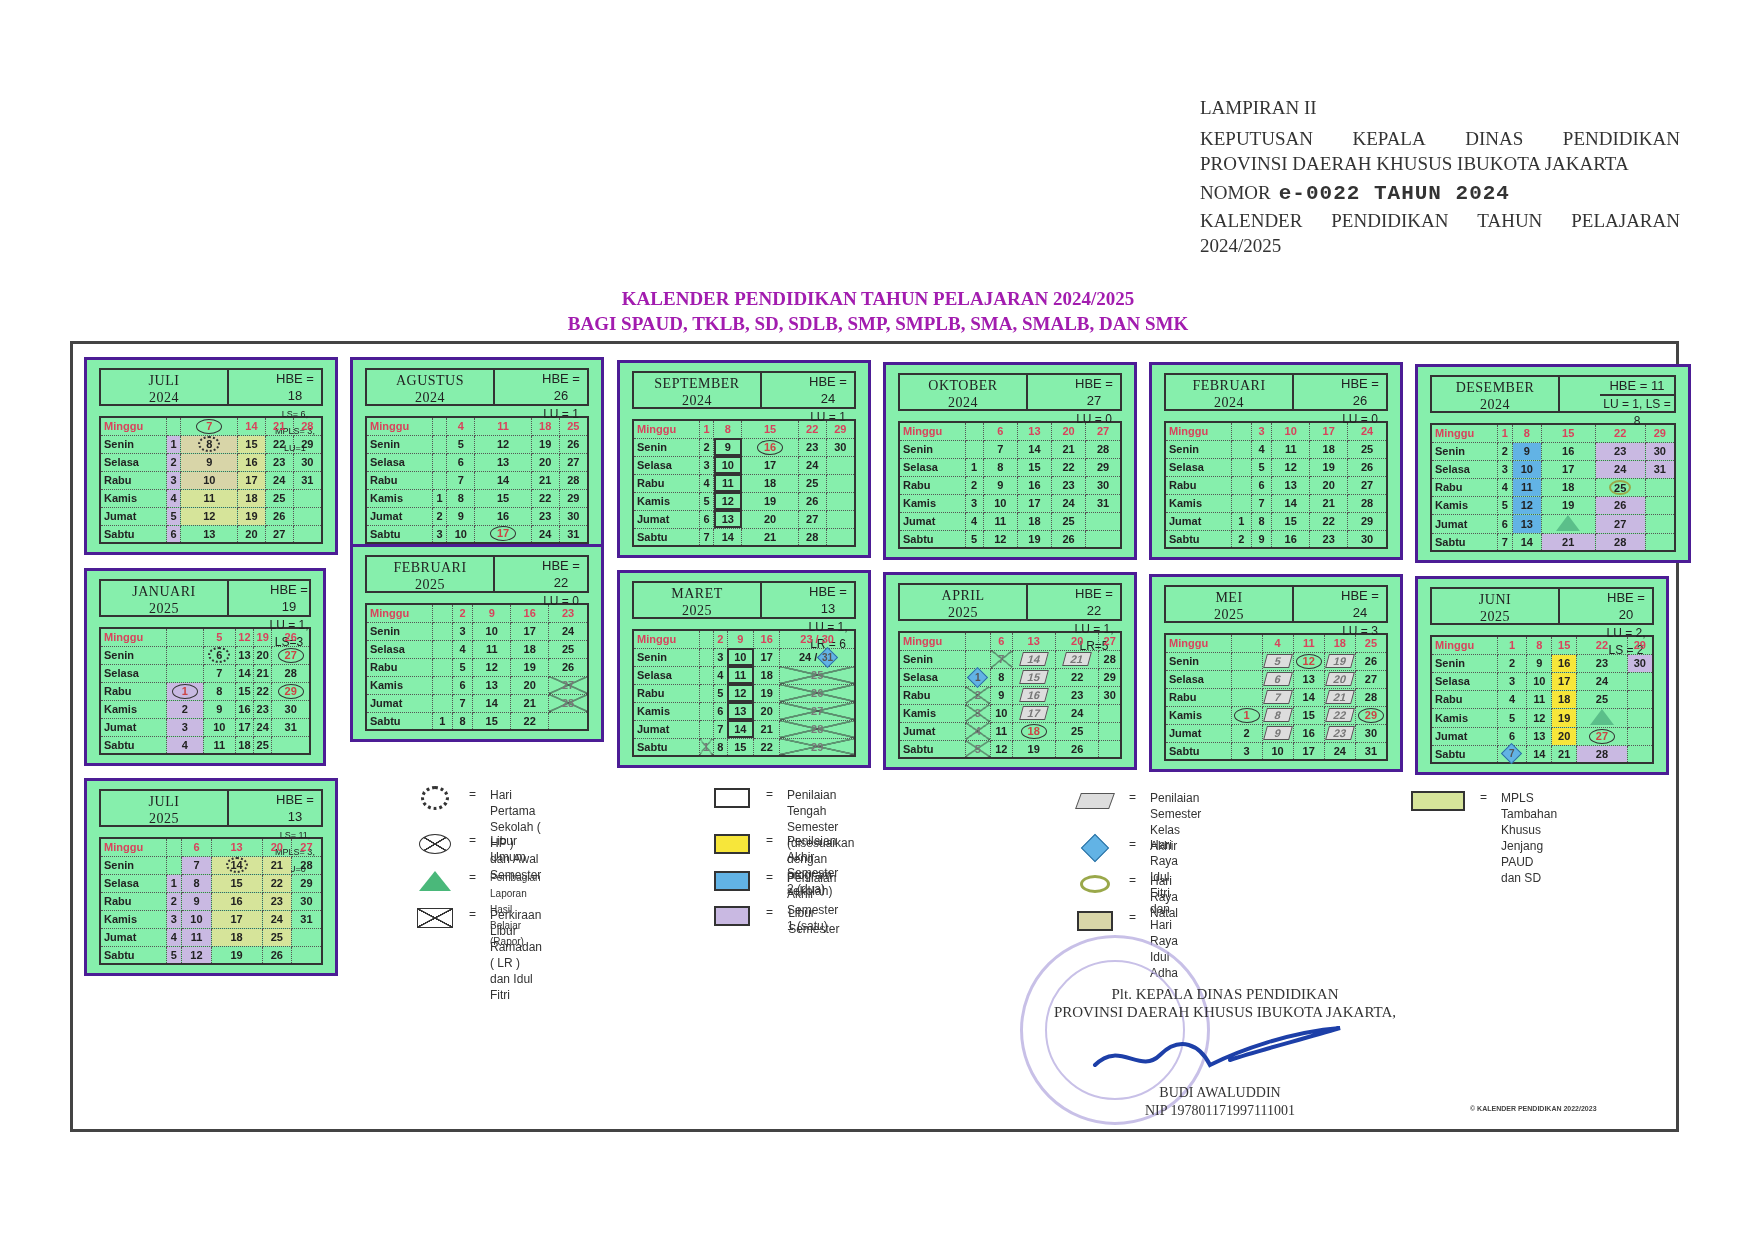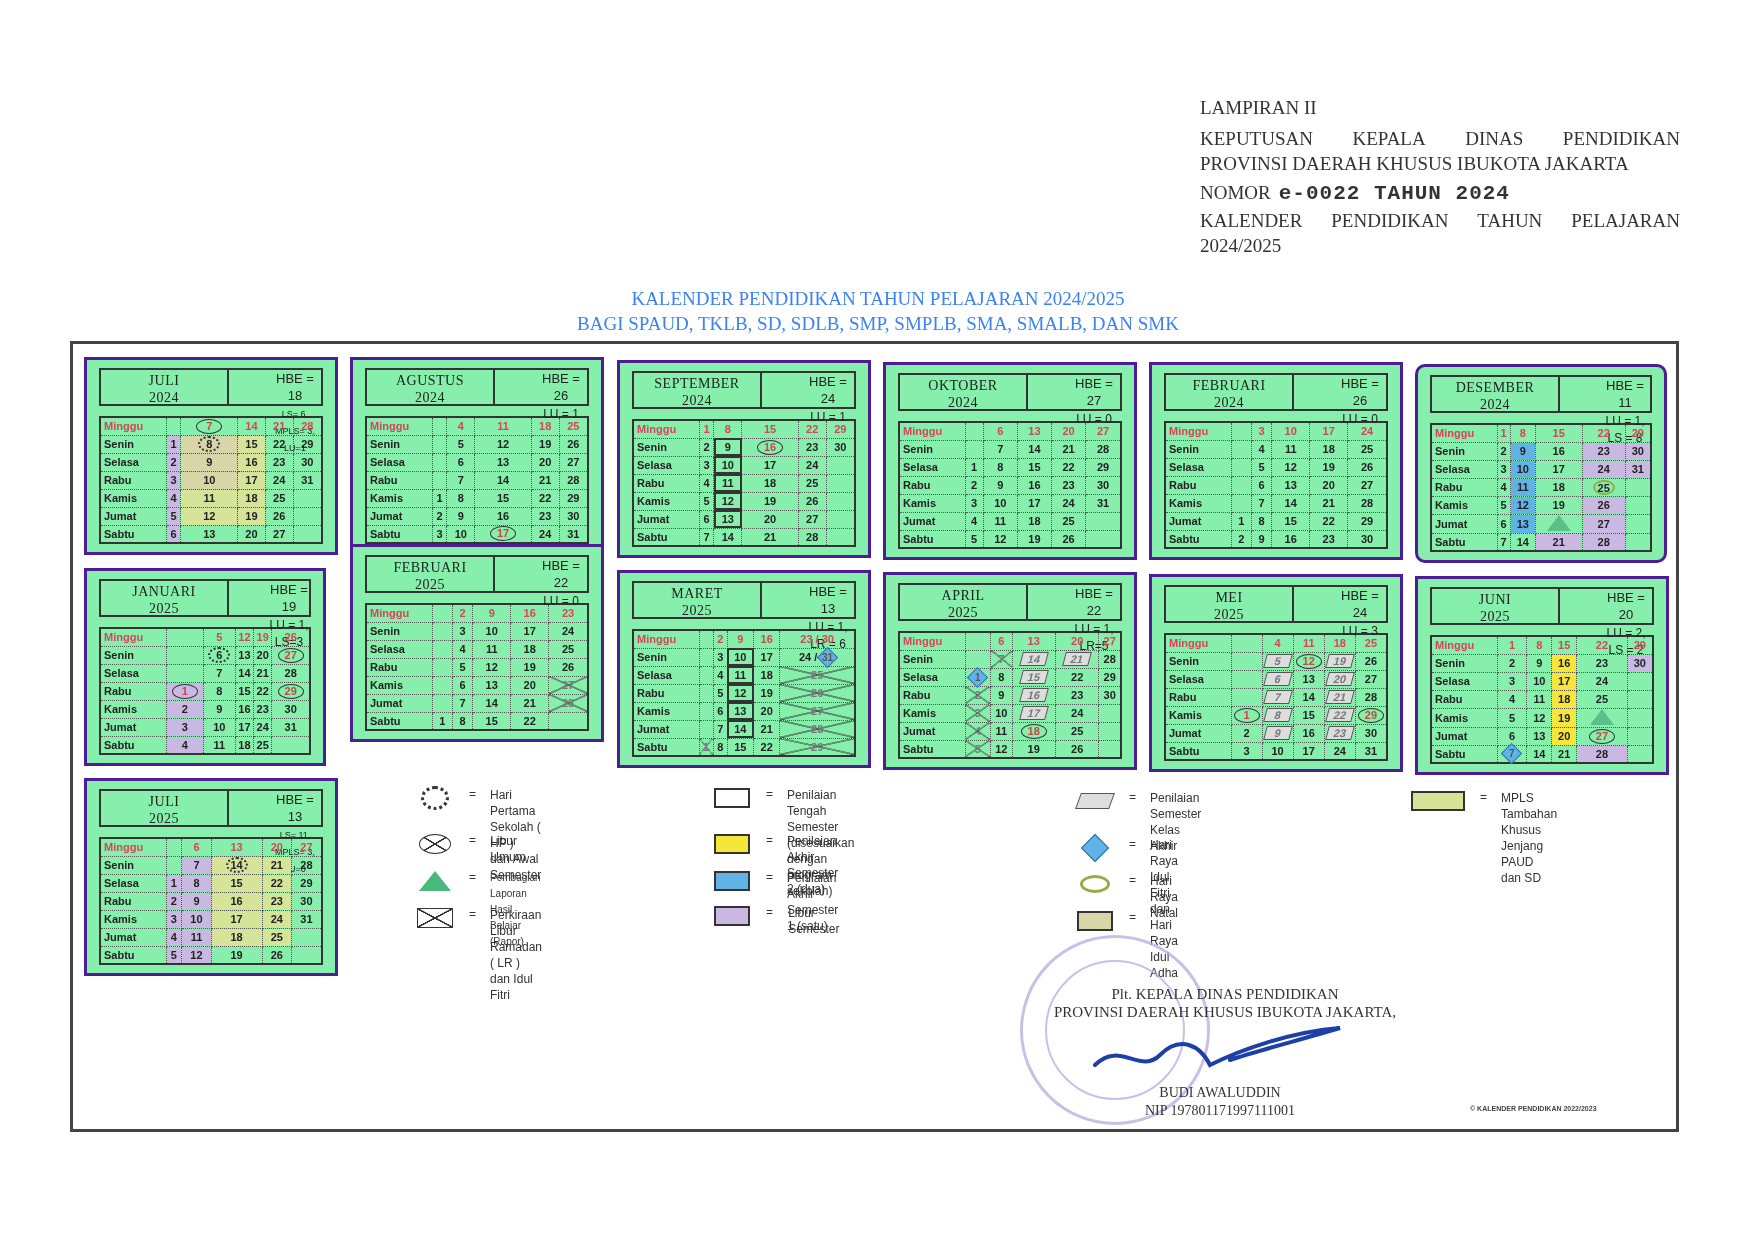--- a/index.html
+++ b/index.html
@@ -4,21 +4,21 @@
 <style>
   * { box-sizing: border-box; margin: 0; padding: 0; }
   html, body { width: 1756px; height: 1241px; background: #ffffff; overflow: hidden; }
   body { position: relative; font-family: "Liberation Sans", sans-serif; color: #222; }
 
   .lampiran { position: absolute; left: 1200px; top: 95px; width: 480px; font-family: "Liberation Serif", serif; font-size: 19px; line-height: 25px; color: #333; }
   .lampiran .row { display: block; }
   .lampiran .just { display: flex; justify-content: space-between; }
   .lampiran .mono { font-family: "Liberation Mono", monospace; font-size: 21px; letter-spacing: 1px; margin-left: 8px; font-weight: bold; }
 
-  .doc-title { position: absolute; left: 0; width: 1756px; text-align: center; font-family: "Liberation Serif", serif; font-weight: normal; font-size: 19px; color: #3b82f6; }
+  .doc-title { position: absolute; left: 0; width: 1756px; text-align: center; font-family: "Liberation Serif", serif; font-weight: bold; font-size: 19px; color: #a21caf; }
 
   .frame { position: absolute; left: 70px; top: 341px; width: 1609px; height: 791px; border: 3px solid #444; }
 
   .month { position: absolute; border: 3px solid #4c1d95; background: #86efac; padding: 8px 12px; }
   .mhead { display: flex; border: 2px solid #333; height: 38px; margin-bottom: 10px; }
   .mname { width: 128px; border-right: 2px solid #333; text-align: center; font-family: "Liberation Serif", serif; font-size: 14px; line-height: 17px; padding-top: 2px; letter-spacing: 0.5px; }
   .minfo { flex: 1; display: flex; flex-direction: column; margin-left: 40px; }
   .minfo .hbe { flex: 1; border-bottom: 2px solid #333; text-align: center; font-size: 13px; line-height: 17px; }
   .minfo .lu { flex: 1; text-align: center; font-size: 12px; line-height: 17px; }
   .minfo .lu.small { font-size: 9px; }
@@ -431,21 +431,21 @@
             <td class="day">Sabtu</td>
             <td class="">2</td>
             <td class="">9</td>
             <td class="">16</td>
             <td class="">23</td>
             <td class="">30</td>
           </tr>
         </tbody>
       </table>
     </div>
-    <div class="month" style="left: 1415px; top: 364px; width: 252px; border-radius: 10px;">
+    <div class="month" style="left: 1415px; top: 364px; width: 276px;">
       <div class="mhead">
         <div class="mname"><span>DESEMBER</span><br><span>2024</span></div>
         <div class="minfo">
           <div class="hbe">HBE = 11</div>
           <div class="lu">LU = 1, LS = 8</div>
         </div>
       </div>
       <table class="cal">
         <tbody>
           <tr class="sun">

